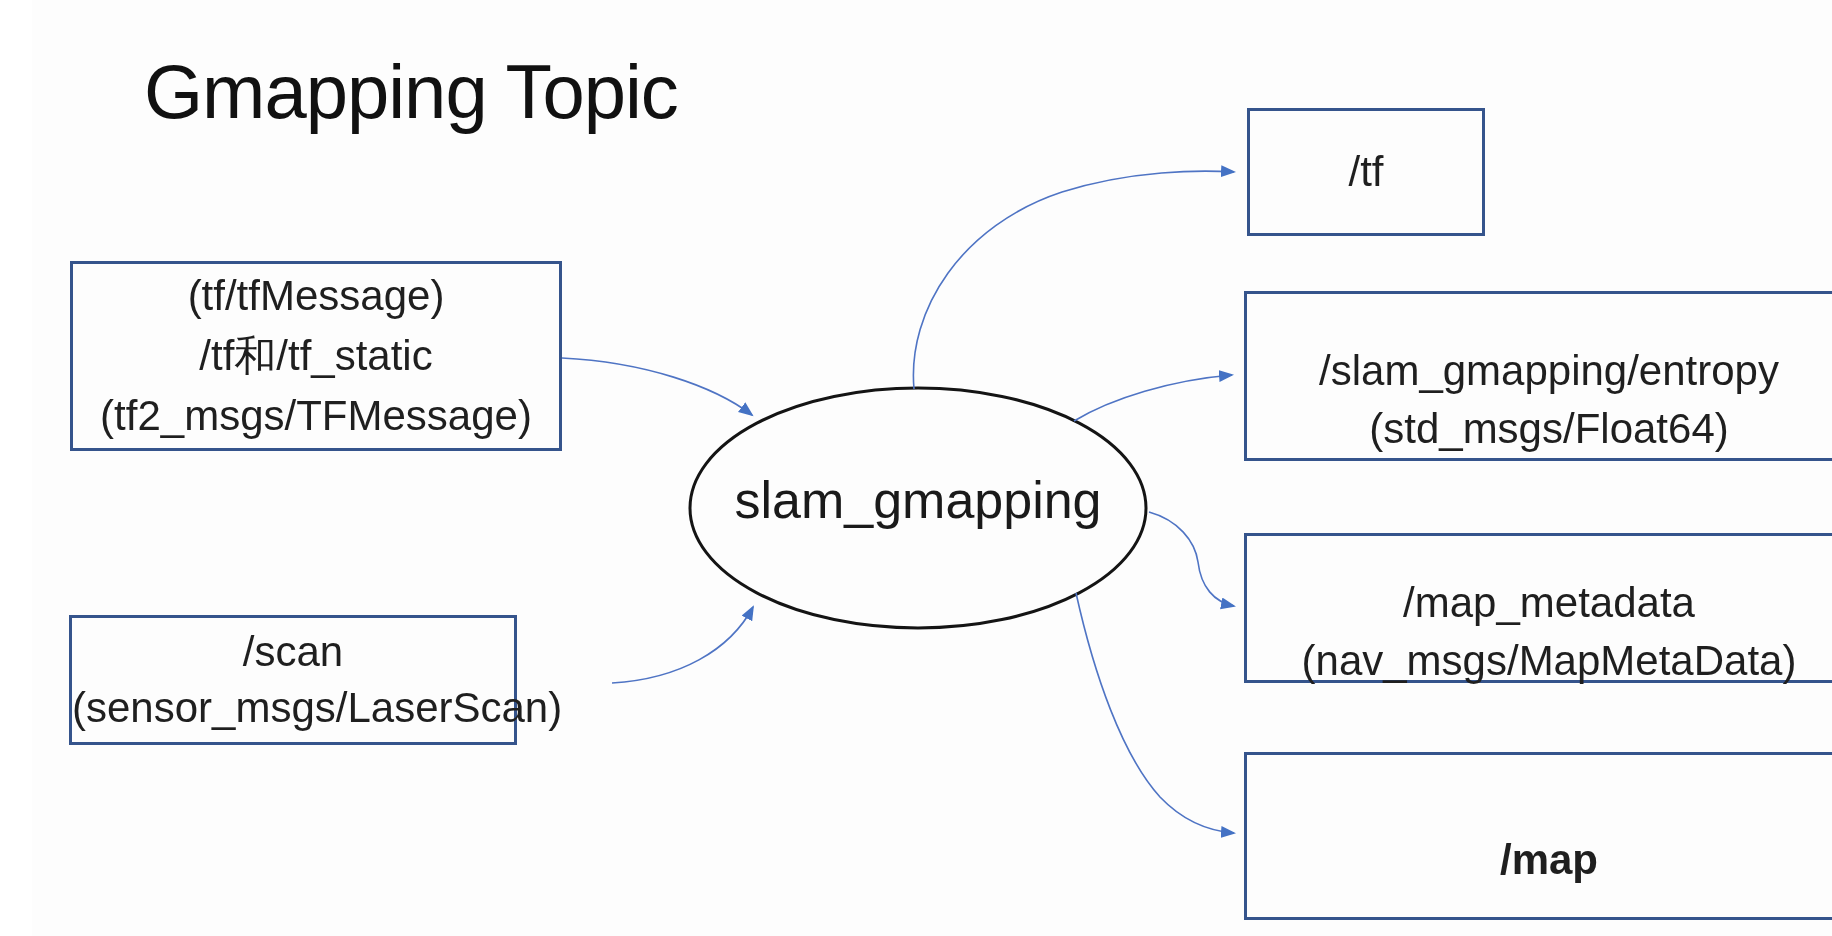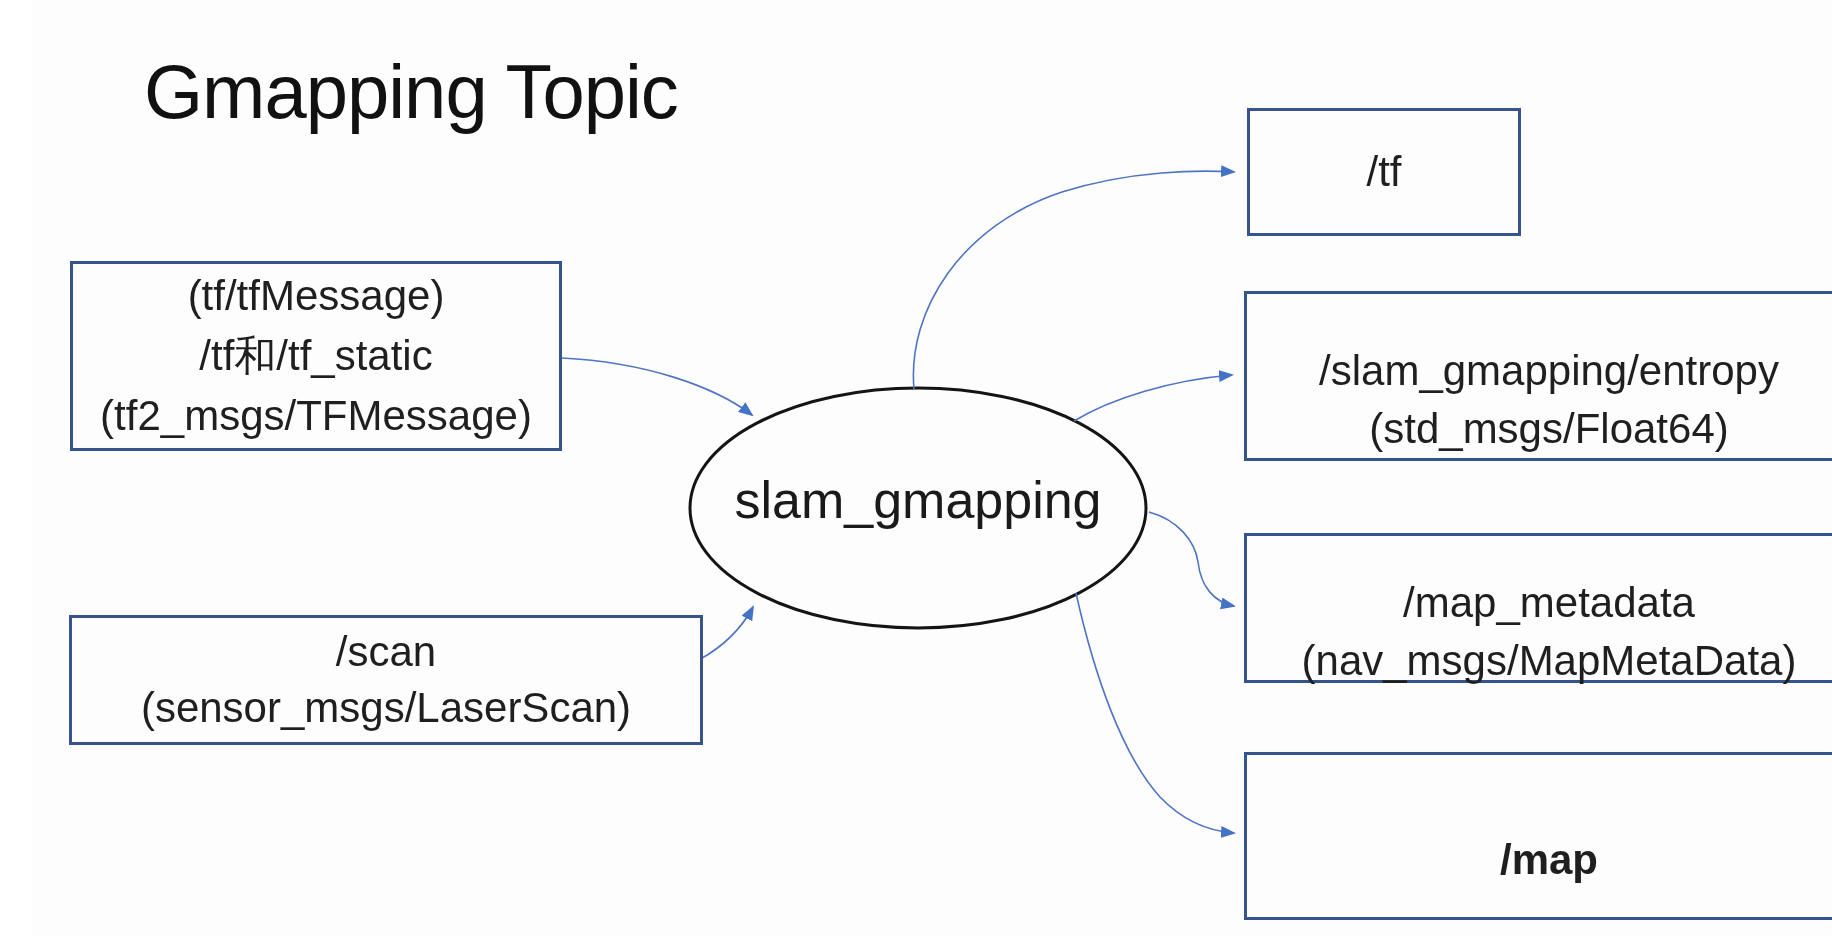--- a/index.html
+++ b/index.html
@@ -44,22 +44,22 @@
     line-height: 58px;
     color: #1f1f1f;
   }
   .node .line {
     white-space: nowrap;
   }
   .node.shift-down {
     padding-top: 48px;
   }
   .node-tf-static   { left: 38px;   top: 261px; width: 492px; height: 190px; line-height: 60px; }
-  .node-scan        { left: 37px;   top: 615px; width: 634px; height: 130px; line-height: 56px; }
-  .node-tf          { left: 1215px; top: 108px; width: 274px; height: 128px; }
+  .node-scan        { left: 37px;   top: 615px; width: 448px; height: 130px; line-height: 56px; }
+  .node-tf          { left: 1215px; top: 108px; width: 238px; height: 128px; }
   .node-entropy     { left: 1212px; top: 291px; width: 610px; height: 170px; }
   .node-map-metadata{ left: 1212px; top: 533px; width: 610px; height: 150px; padding-top: 48px; }
   .node-map         { left: 1212px; top: 752px; width: 610px; height: 168px; font-weight: bold; }
   .ellipse-label {
     position: absolute;
     left: 658px;
     top: 380px;
     width: 456px;
     height: 240px;
     display: flex;

